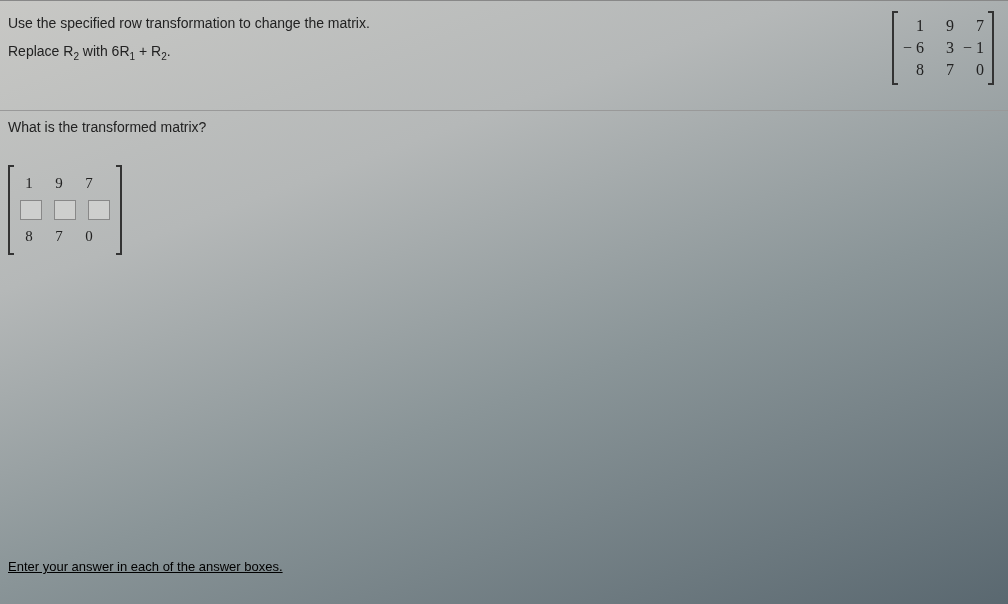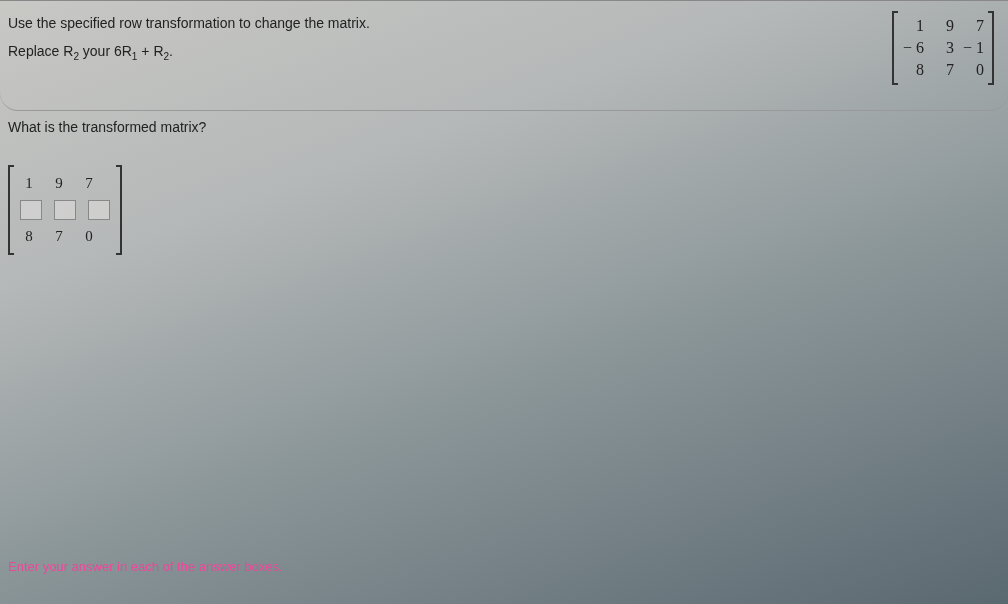--- a/index.html
+++ b/index.html
@@ -21,21 +21,20 @@
       height: 1px;
       background: #888;
     }
     .question-header {
       display: flex;
       justify-content: space-between;
       align-items: flex-start;
       padding: 10px 14px 10px 8px;
       border-bottom: 1px solid #999;
       min-height: 110px;
-      border-radius: 18px;
     }
     .question-text {
       flex: 1;
       padding-top: 4px;
     }
     .question-line1 {
       margin-bottom: 12px;
       font-size: 14px;
     }
     .question-line2 {
@@ -114,33 +113,34 @@
       background: rgba(220,220,218,0.6);
       text-align: center;
       font-size: 13px;
       padding: 0;
     }
     .footer-hint {
       position: absolute;
       bottom: 30px;
       left: 8px;
       font-size: 13px;
-      color: #ec4899;
+      color: #000000;
+      text-decoration: underline;
     }
   </style>
 </head>
 <body>
 
 <div class="top-border"></div>
 
 <div class="question-header">
   <div class="question-text">
     <div class="question-line1">Use the specified row transformation to change the matrix.</div>
     <div class="question-line2">
-      <span>Replace R</span><span class="subscript">2</span><span> your 6R</span><span class="subscript">1</span><span> + R</span><span class="subscript">2</span><span>.</span>
+      <span>Replace R</span><span class="subscript">2</span><span> with 6R</span><span class="subscript">1</span><span> + R</span><span class="subscript">2</span><span>.</span>
     </div>
   </div>
   <div class="matrix-display">
     <div class="matrix-bracket-left"></div>
     <div class="matrix-rows">
       <div class="matrix-row">
         <span class="matrix-cell">1</span>
         <span class="matrix-cell">9</span>
         <span class="matrix-cell">7</span>
       </div>

